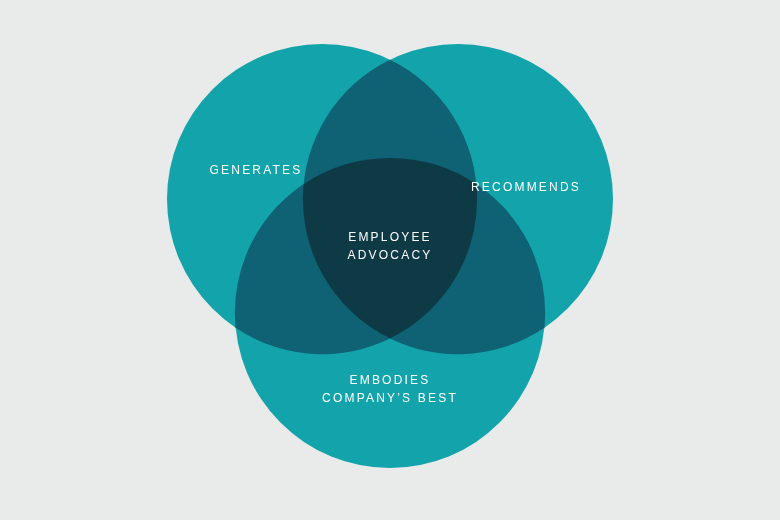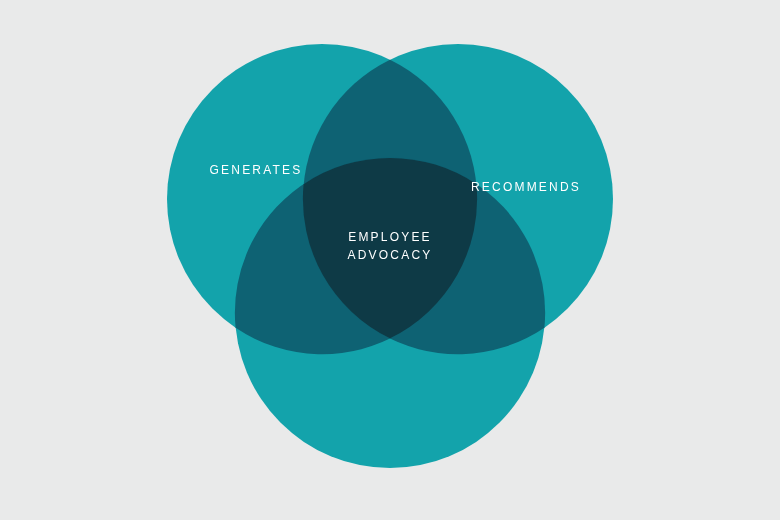--- a/index.html
+++ b/index.html
@@ -54,15 +54,17 @@
   <div class="label" style="left:526px; top:187px;">
     <span>RECOMMENDS</span>
   </div>
 
   <div class="label" style="left:390px; top:246px;">
     <span>EMPLOYEE</span>
     <span>ADVOCACY</span>
   </div>
 
   <div class="label" style="left:390px; top:389px;">
+    <span>EMBODIES</span>
+    <span>COMPANY’S BEST</span>
   </div>
 
 </div>
 
 </body></html>

